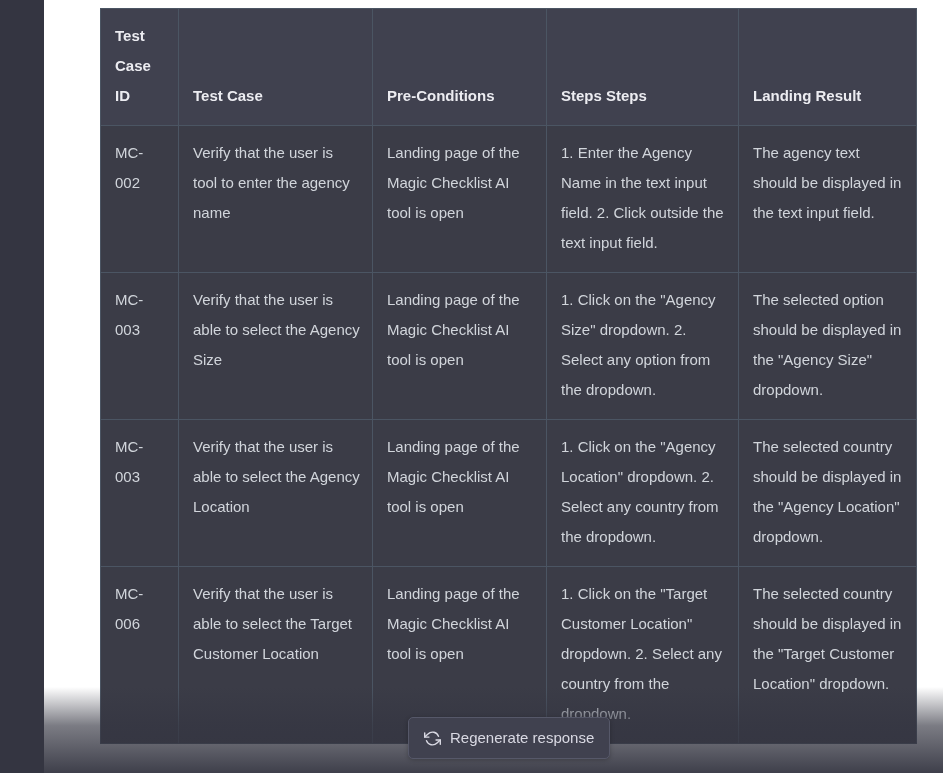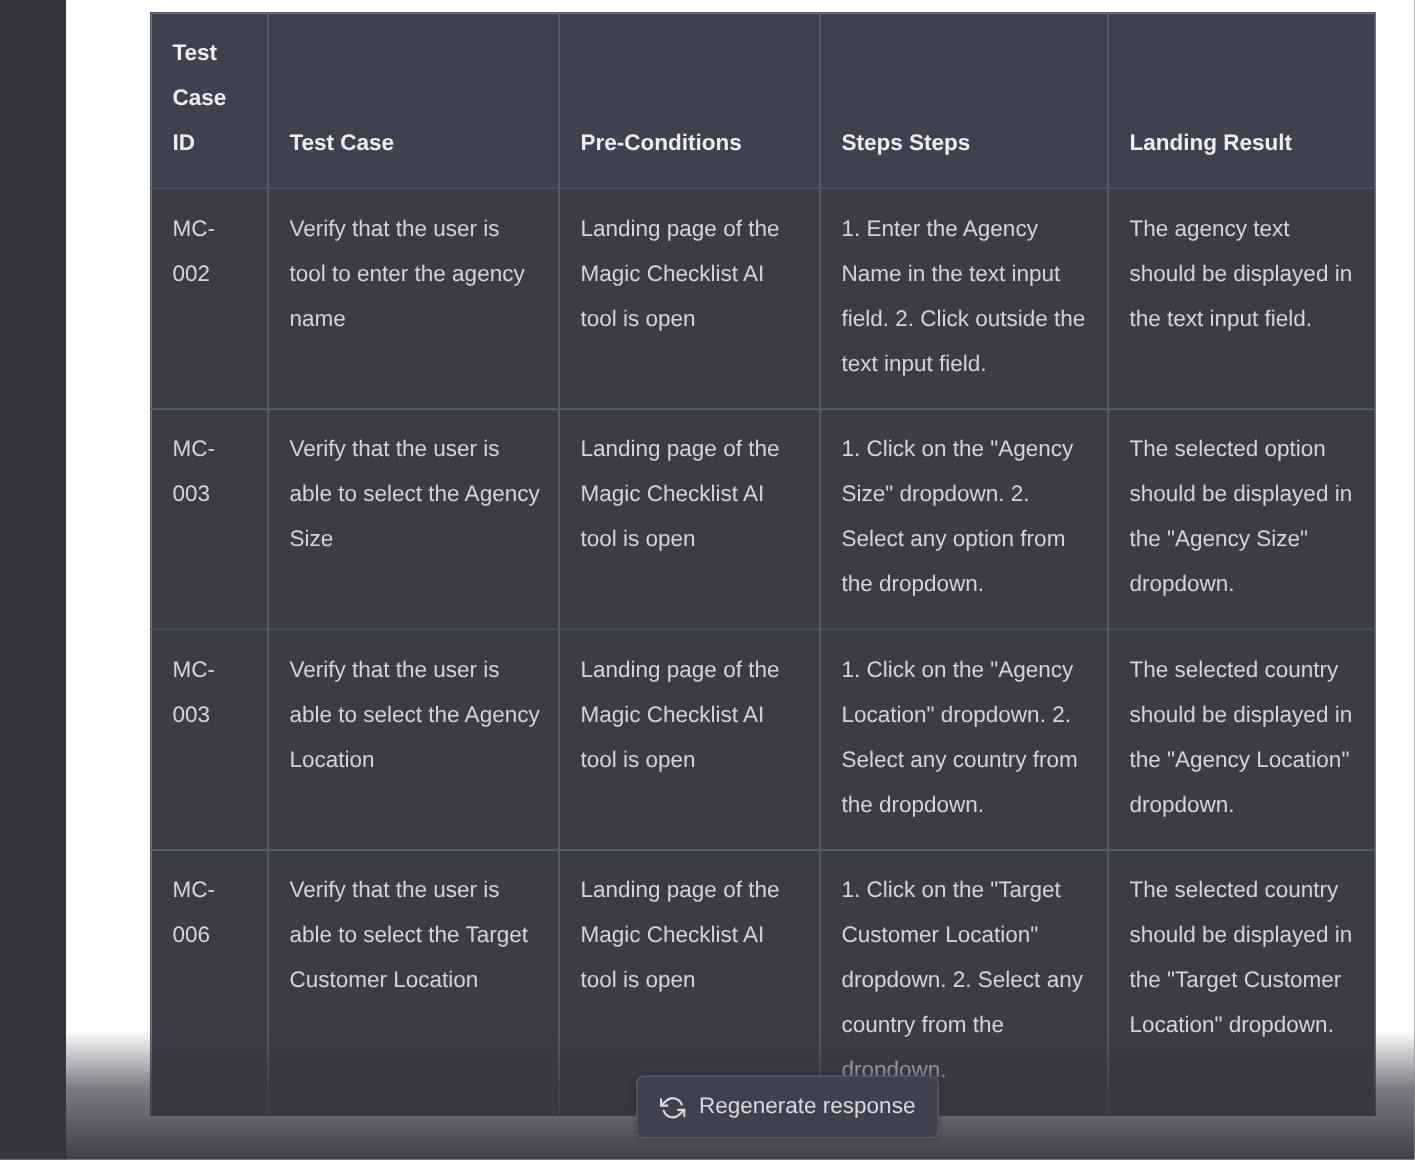--- a/index.html
+++ b/index.html
@@ -62,21 +62,21 @@
     position: absolute;
     left: 0;
     right: 0;
     bottom: 0;
     height: 86px;
     background: linear-gradient(to bottom, rgba(52,53,65,0) 0%, rgba(52,53,65,0.65) 45%, rgba(52,53,65,0.95) 100%);
     pointer-events: none;
   }
   .regen-btn {
     position: absolute;
-    left: 380px;
+    left: 364px;
     top: 717px;
     display: flex;
     align-items: center;
     gap: 9px;
     padding: 10px 15px;
     background: #40414f;
     border: 1px solid #565869;
     border-radius: 5px;
     color: #d9d9e3;
     font-size: 15px;

